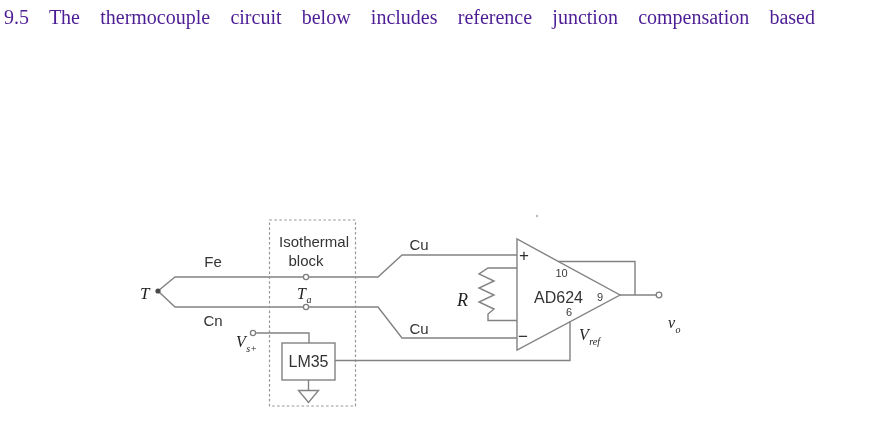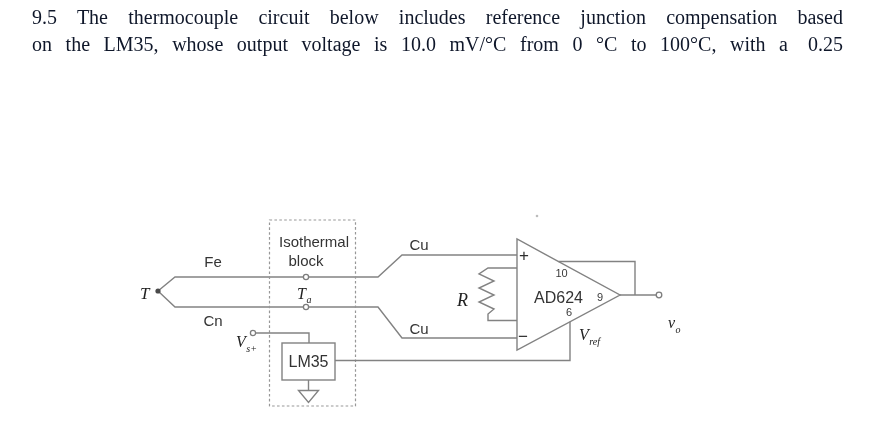--- a/index.html
+++ b/index.html
@@ -1,19 +1,19 @@
 <!DOCTYPE html>
 <html><head>
 <meta charset="utf-8">
 <style>
   html,body{margin:0;padding:0;background:#fff;}
   .page{position:relative;width:885px;height:432px;background:#ffffff;overflow:hidden;
         font-family:"Liberation Serif",serif;}
-  .problem{position:absolute;left:4px;top:4px;width:811px;color:#0f172a;
-           font:20px/27.4px "Liberation Serif",serif;margin-left:28px;}
+  .problem{position:absolute;left:4px;top:4px;width:811px;color:#4c1d95;
+           font:20px/27.4px "Liberation Serif",serif;}
   .pline{text-align:justify;text-align-last:justify;}
   .pline.last{text-align:left;text-align-last:auto;}
   .diagram{position:absolute;left:0;top:0;width:885px;height:432px;}
   
   .wire{fill:none;stroke:#828282;stroke-width:1.4;}
   .boxline{fill:#ffffff;stroke:#828282;stroke-width:1.4;}
   .dotted{fill:none;stroke:#979797;stroke-width:1.2;stroke-dasharray:2.6 2.3;}
   .term{fill:#ffffff;stroke:#7d7d7d;stroke-width:1.3;}
   .dot{fill:#4a4a4a;stroke:none;}
   .speck{fill:#bcbcbc;stroke:none;}
@@ -27,21 +27,20 @@
   .t-var.t18{font-size:18px;}
   .sub{font-size:10px;}
 </style>
 </head>
 <body>
 
 <div class="page">
 
   <div class="problem">
     <div class="pline">9.5 The thermocouple circuit below includes reference junction compensation based</div>
-    <div class="pline">on the LM35, whose output voltage is 10.0 mV/°C from 0 °C to 100°C, with a 0.25</div>
   </div>
 
   <svg class="diagram" viewBox="0 0 885 432" xmlns="http://www.w3.org/2000/svg">
 
     <polyline class="wire" points="158,291 175,277 378,277 402,255 517,255"></polyline>
     <polyline class="wire" points="158,291 175,307 378,307 402,338 517,338"></polyline>
     <circle class="dot" cx="158" cy="291" r="2.6"></circle>
 
     <rect class="dotted" x="269.5" y="220" width="86" height="186"></rect>
     <circle class="term" cx="306" cy="277" r="2.6"></circle>

